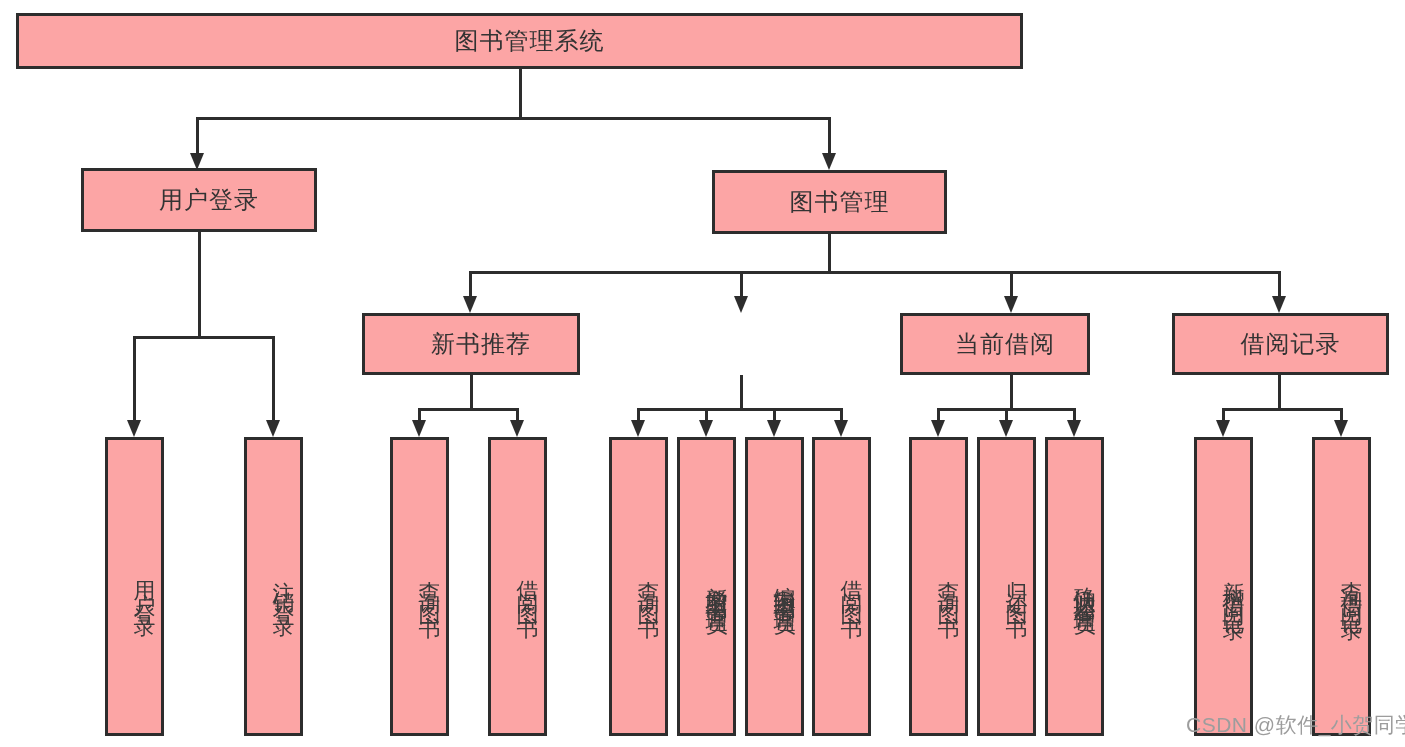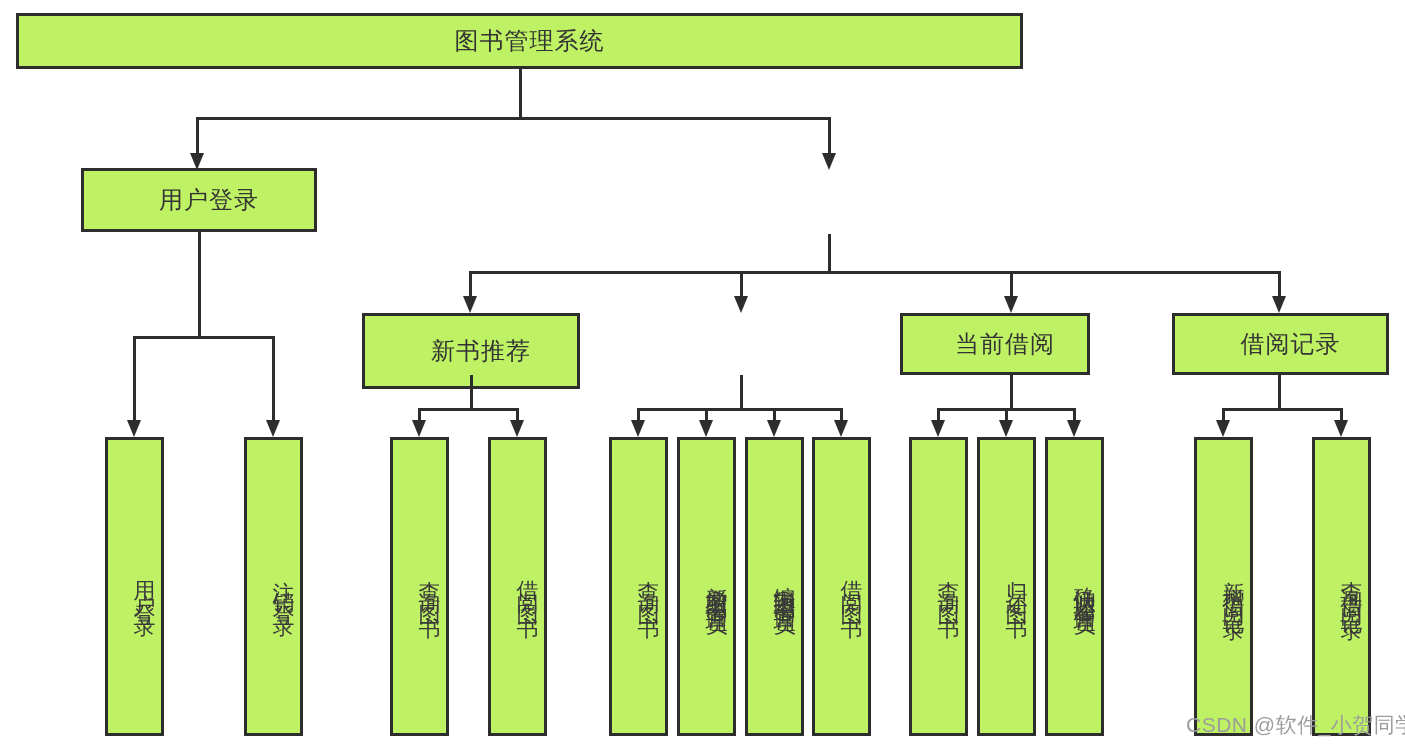--- a/index.html
+++ b/index.html
@@ -7,21 +7,21 @@
     position:relative;
     width:1405px;height:747px;
     background:#ffffff;
     font-family:"Liberation Sans","DejaVu Sans",sans-serif;
     overflow:hidden;
   }
   .box{
     position:absolute;
     box-sizing:border-box;
     border:3px solid #2d2d2d;
-    background:#bef264;
+    background:#fca5a5;
     display:flex;
     align-items:center;
     justify-content:center;
     color:#333333;
     padding-left:20px;
   }
   .h-box{font-size:24px;letter-spacing:1px;}
   .v-box span{
     writing-mode:vertical-rl;
     text-orientation:mixed;
@@ -61,40 +61,43 @@
   <div class="vline" style="left:519px;top:69px;height:48px;"></div>
   <div class="hline" style="left:196px;top:117px;width:634px;"></div>
   <div class="vline" style="left:196px;top:117px;height:38px;"></div>
   <div class="arrow" style="left:190px;top:153px;"></div>
   <div class="vline" style="left:828px;top:117px;height:38px;"></div>
   <div class="arrow" style="left:822px;top:153px;"></div>
 
   <div class="box h-box" style="left:81px;top:168px;width:236px;height:64px;">
     <span>用户登录</span>
   </div>
+  <div class="box h-box" style="left:712px;top:170px;width:235px;height:64px;">
+    <span>图书管理</span>
+  </div>
 
   <div class="vline" style="left:198px;top:232px;height:104px;"></div>
   <div class="hline" style="left:133px;top:336px;width:142px;"></div>
   <div class="vline" style="left:133px;top:336px;height:85px;"></div>
   <div class="arrow" style="left:127px;top:420px;"></div>
   <div class="vline" style="left:272px;top:336px;height:85px;"></div>
   <div class="arrow" style="left:266px;top:420px;"></div>
 
   <div class="vline" style="left:828px;top:234px;height:37px;"></div>
   <div class="hline" style="left:469px;top:271px;width:812px;"></div>
   <div class="vline" style="left:469px;top:271px;height:27px;"></div>
   <div class="arrow" style="left:463px;top:296px;"></div>
   <div class="vline" style="left:740px;top:271px;height:27px;"></div>
   <div class="arrow" style="left:734px;top:296px;"></div>
   <div class="vline" style="left:1010px;top:271px;height:27px;"></div>
   <div class="arrow" style="left:1004px;top:296px;"></div>
   <div class="vline" style="left:1278px;top:271px;height:27px;"></div>
   <div class="arrow" style="left:1272px;top:296px;"></div>
 
-  <div class="box h-box" style="left:362px;top:313px;width:218px;height:76px;align-items:center;">
+  <div class="box h-box" style="left:362px;top:313px;width:218px;height:62px;align-items:center;">
     <span>新书推荐</span>
   </div>
   <div class="box h-box" style="left:900px;top:313px;width:190px;height:62px;">
     <span>当前借阅</span>
   </div>
   <div class="box h-box" style="left:1172px;top:313px;width:217px;height:62px;">
     <span>借阅记录</span>
   </div>
 
   <div class="vline" style="left:470px;top:375px;height:33px;"></div>

